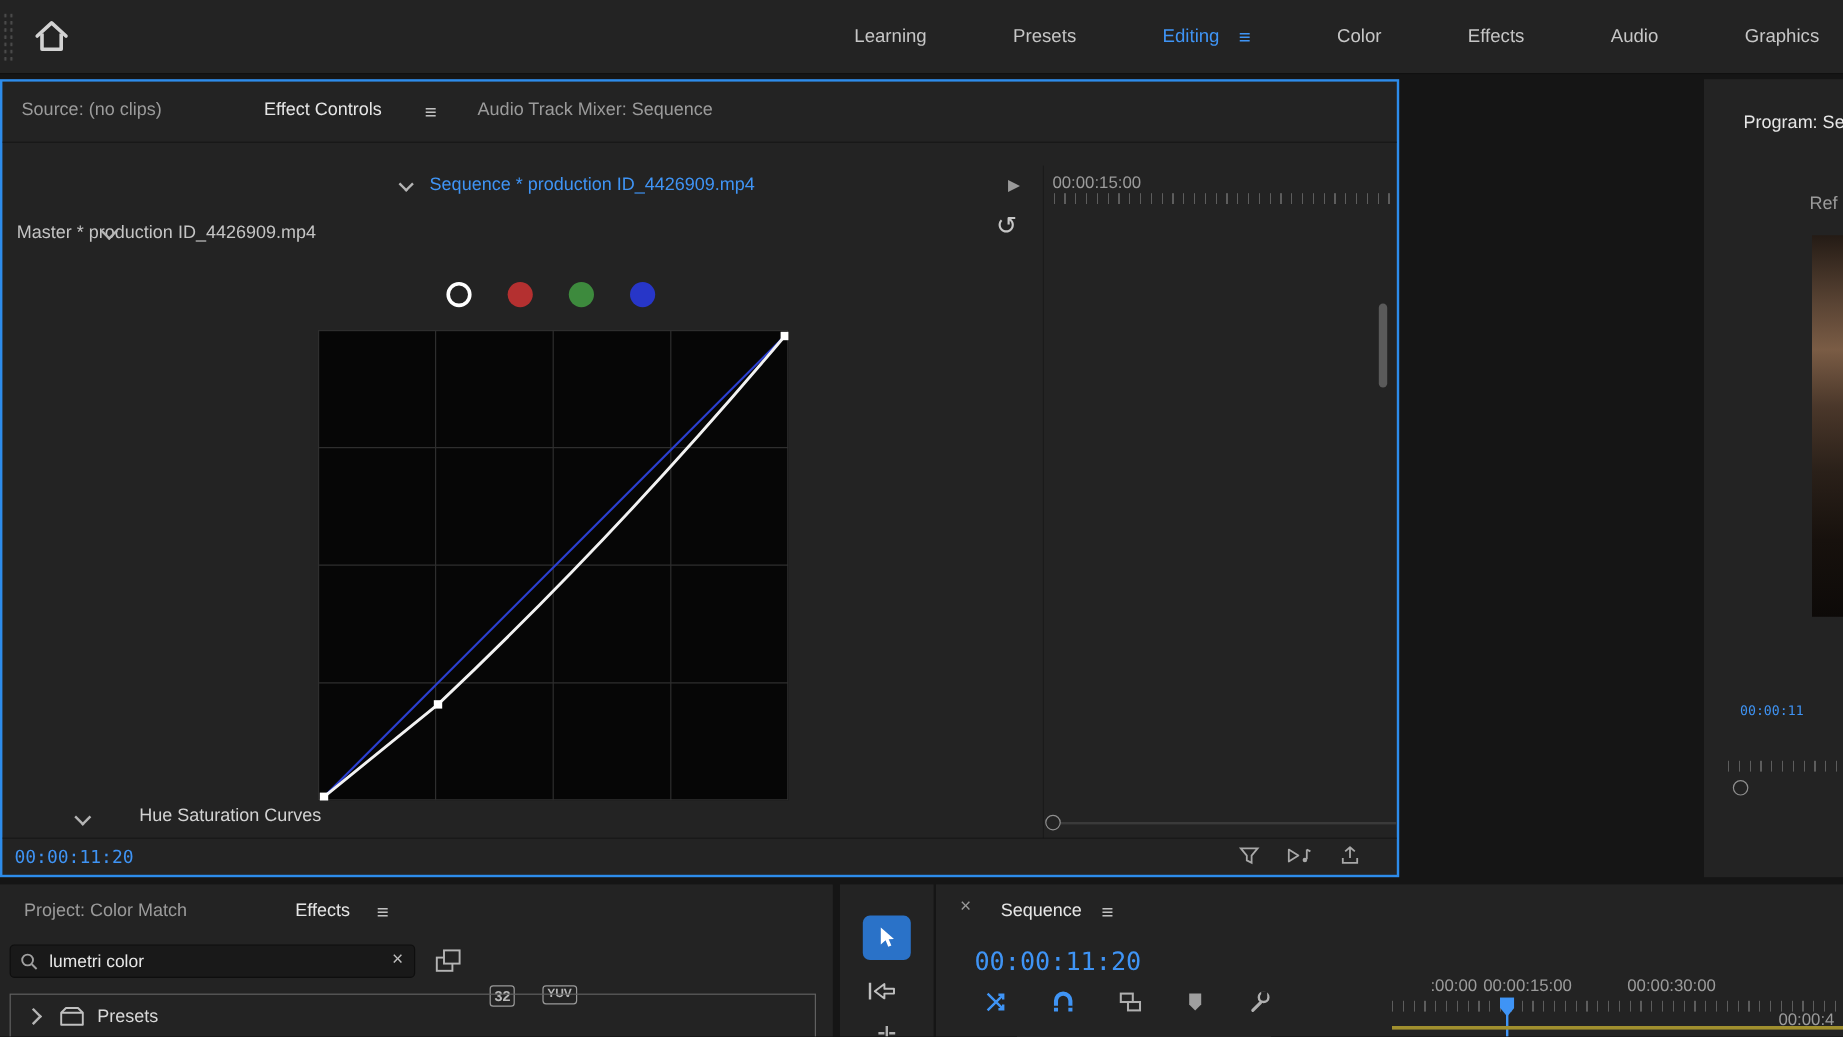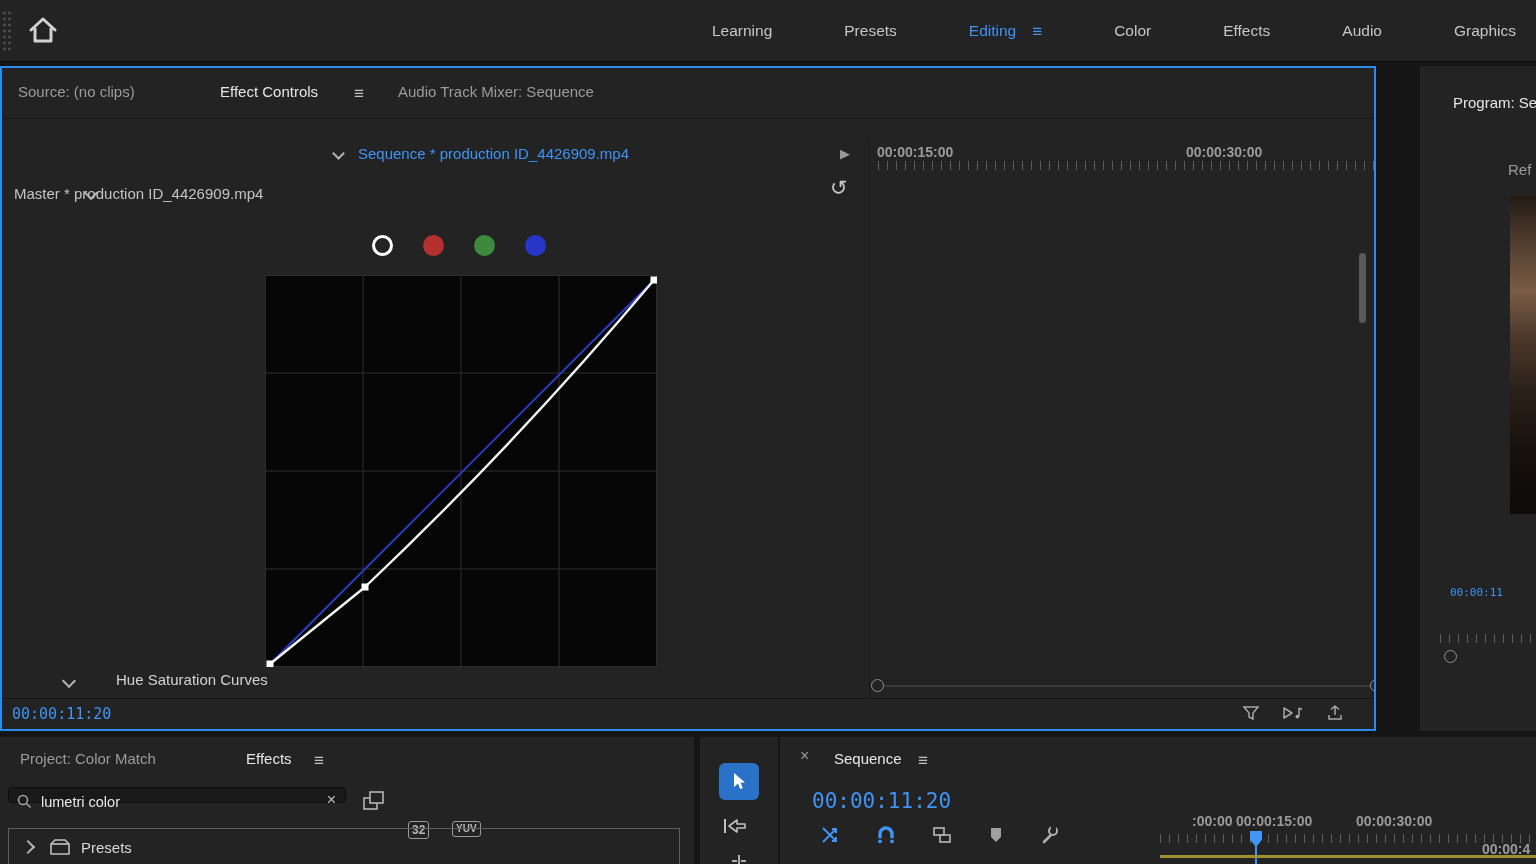--- a/index.html
+++ b/index.html
@@ -14,21 +14,21 @@
   .chev{display:inline-block;width:8px;height:8px;border-right:2px solid #b5b5b5;border-bottom:2px solid #b5b5b5;transform:rotate(45deg);}
   .chev.r{transform:rotate(-45deg);}
   .ticks{background-image:repeating-linear-gradient(90deg,#5d5d5d 0 1px,transparent 1px 9px);}
   .menu-glyph{font-size:17px;line-height:1;cursor:default;}
   .ws{color:#c6c6c6;font-size:15.5px;white-space:nowrap;}
   .ws.active{color:var(--accent,#3f94f5);}
   .dot{width:21px;height:21px;border-radius:50%;display:inline-block;}
   .dot.ring{background:transparent;border:3.5px solid #ffffff;box-sizing:border-box;}
   .zoom-knob{width:13px;height:13px;border:1.5px solid #8f8f8f;border-radius:50%;box-sizing:border-box;background:#232323;}
   .badge{border:1.5px solid #9a9a9a;border-radius:3px;color:#b8b8b8;font-weight:bold;font-size:12px;padding:2px 3px;line-height:1;margin-top:30px;}
-  .rl{font-size:14px;white-space:nowrap;font-weight:bold;}
+  .rl{font-size:14px;white-space:nowrap;}
   .grip{background-image:radial-gradient(#4a4a4a 1.2px,transparent 1.3px);background-size:5px 6px;}
   input{font-family:"Liberation Sans",sans-serif;}
 </style>
 </head>
 <body>
 
 <div id="app">
 
   <header class="abs" style="left:0;top:0;width:1536px;height:62px;background:#232323;border-bottom:1px solid #0d0d0d;box-sizing:border-box;">
     <div class="abs grip" style="left:2px;top:10px;width:10px;height:42px;"></div>
@@ -45,21 +45,21 @@
         <span class="ws active">Editing</span>
         <span class="menu-glyph accent">≡</span>
       </span>
       <span class="ws">Color</span>
       <span class="ws">Effects</span>
       <span class="ws">Audio</span>
       <span class="ws">Graphics</span>
     </nav>
   </header>
 
-  <section class="panel" style="left:0;top:66px;width:1376px;height:665px;border:2px solid var(--focus-border,#2d8ceb);box-sizing:border-box;">
+  <section class="panel" style="left:0;top:66px;width:1166px;height:665px;border:2px solid var(--focus-border,#2d8ceb);box-sizing:border-box;">
 
     <div class="abs" style="left:0;top:0;right:0;height:50px;border-bottom:1px solid #171717;">
       <span class="abs dim" style="left:16px;top:15px;">Source: (no clips)</span>
       <span class="abs bright" style="left:218px;top:15px;">Effect Controls</span>
       <span class="abs menu-glyph" style="left:352px;top:17px;color:#c0c0c0;">≡</span>
       <span class="abs dim" style="left:396px;top:15px;">Audio Track Mixer: Sequence</span>
     </div>
 
     <div class="abs" style="left:0;top:70px;width:867px;height:34px;">
       <span class="abs" style="left:12px;top:7px;color:#c4c4c4;white-space:nowrap;margin-top:40px;">Master * production ID_4426909.mp4</span>
@@ -141,21 +141,21 @@
     <span class="abs mono accent" style="left:30px;top:520px;font-size:11px;white-space:nowrap;">00:00:11</span>
     <div class="abs ticks" style="left:20px;right:0;top:568px;height:9px;"></div>
     <div class="abs zoom-knob" style="left:24px;top:584px;"></div>
   </section>
 
   <section class="panel" style="left:0;top:737px;width:694px;height:127px;">
     <span class="abs dim" style="left:20px;top:13px;">Project: Color Match</span>
     <span class="abs bright" style="left:246px;top:13px;">Effects</span>
     <span class="abs menu-glyph" style="left:314px;top:15px;color:#c0c0c0;">≡</span>
 
-    <div class="abs" style="left:8px;top:50px;width:338px;height:16px;background:#191919;border:1px solid #0e0e0e;border-radius:4px;box-sizing:border-box;">
+    <div class="abs" style="left:8px;top:50px;width:338px;height:28px;background:#191919;border:1px solid #0e0e0e;border-radius:4px;box-sizing:border-box;">
       <svg class="abs" style="left:8px;top:6px;" width="15" height="15" viewBox="0 0 15 15">
         <circle cx="6" cy="6" r="4.5" fill="none" stroke="#a0a0a0" stroke-width="1.6"></circle>
         <line x1="9.5" y1="9.5" x2="13.5" y2="13.5" stroke="#a0a0a0" stroke-width="1.6"></line>
       </svg>
       <input class="abs" style="left: 30px; top: 2px; width: 270px; height: 22px; background: transparent; border: none; outline: none; color: rgb(232, 232, 232); font-size: 14.5px;" value="lumetri color">
       <span class="abs" style="right:9px;top:3px;color:#c0c0c0;font-size:16px;">×</span>
     </div>
 
     <svg class="abs" style="left:362px;top:53px;" width="24" height="22" viewBox="0 0 24 22">
       <rect x="2" y="8" width="13" height="11" fill="none" stroke="#b4b4b4" stroke-width="1.6"></rect>

